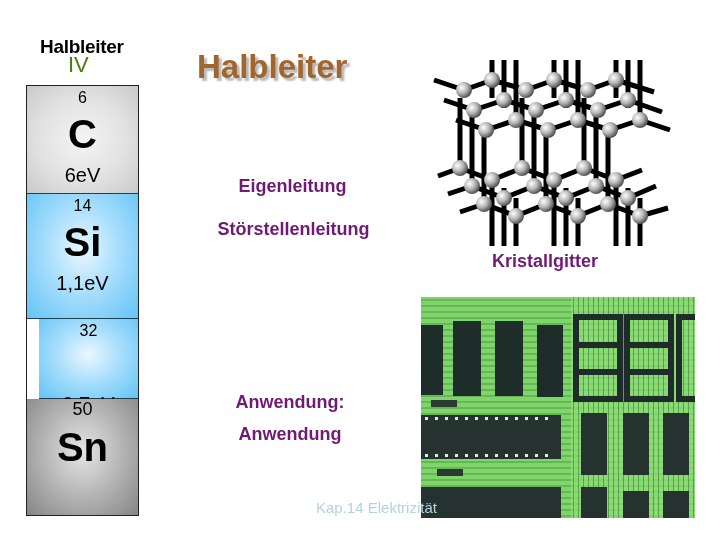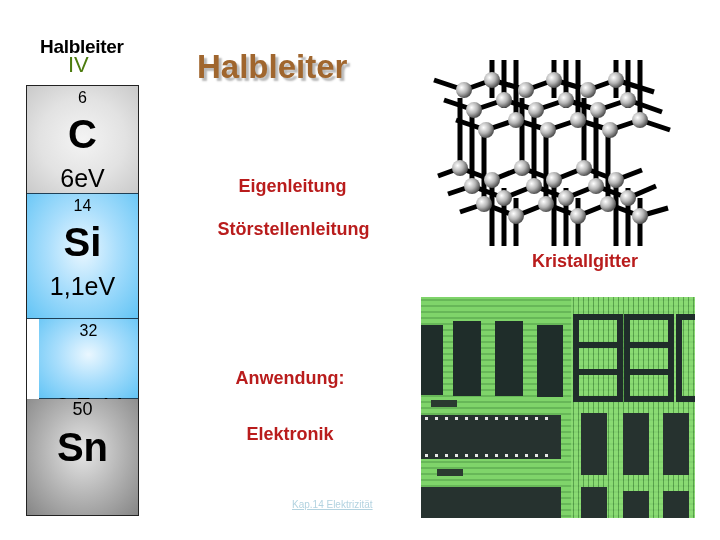--- a/index.html
+++ b/index.html
@@ -33,43 +33,43 @@
   .cell.carbon { height: 108px;
     background: radial-gradient(ellipse at 50% 50%, #f4f4f4 0%, #e2e2e2 55%, #c9c9c9 100%); }
   .cell.silicon { height: 125px;
     background: radial-gradient(ellipse at 50% 45%, #eaf7ff 0%, #a9defc 45%, #62c4f5 100%); }
   .cell.germanium { height: 80px;
     background: radial-gradient(ellipse at 50% 45%, #eaf7ff 0%, #a9defc 45%, #62c4f5 100%); margin-left: 12px; }
   .cell.tin { flex: 1;
     background: radial-gradient(ellipse at 50% 45%, #e6e6e6 0%, #b5b5b5 50%, #858585 100%); }
   .cell .z { position: absolute; left: 0; right: 0; top: 3px; font-size: 16px; }
   .cell .sym { position: absolute; left: 0; right: 0; top: 26px; font-size: 40px; font-weight: bold; }
-  .cell .gap { position: absolute; left: 0; right: 0; top: 78px; font-size: 25px; }
+  .cell .gap { position: absolute; left: 0; right: 0; top: 78px; font-size: 20px; }
   .cell.tin .z { top: 0px; font-size: 18px; }
   .cell.tin .sym { top: 26px; text-align: center; }
 
   
   .main-title {
     left: 197px; top: 48px; font-size: 33px; font-weight: bold; color: #a0662e;
     text-shadow: 3px 3px 2px #b9b9b9;
   }
 
-  .brown-text { color: #b91c1c; font-weight: bold; font-size: 18px; text-align: center; }
+  .brown-text { color: #701a75; font-weight: bold; font-size: 18px; text-align: center; }
   .eigen { left: 190px; top: 176px; width: 205px; }
   .stoer { left: 186px; top: 219px; width: 215px; }
-  .anw { left: 200px; top: 368px; width: 180px; }
+  .anw { left: 200px; top: 392px; width: 180px; }
   .elek { left: 200px; top: 424px; width: 180px; }
 
   .footer {
-    left: 292px; top: 499px; font-size: 10px; color: #b3d3e0; text-decoration: underline;
+    left: 316px; top: 499px; font-size: 15px; color: #b3d3e0;
   }
 
   
   .lattice { left: 430px; top: 58px; width: 280px; height: 190px; }
-  .lattice-caption { left: 492px; top: 251px; font-size: 18px; margin-left: 40px; }
+  .lattice-caption { left: 492px; top: 251px; font-size: 18px; }
 
   
   .photo {
     left: 421px; top: 297px; width: 274px; height: 221px; overflow: hidden;
     background: #6ec25a;
   }
 </style>
 </head>
 <body>
 
@@ -95,21 +95,21 @@
     <div class="z">50</div>
     <div class="sym">Sn</div>
   </div>
 </div>
 
 <div class="abs main-title">Halbleiter</div>
 
 <div class="abs brown-text eigen">Eigenleitung</div>
 <div class="abs brown-text stoer">Störstellenleitung</div>
 <div class="abs brown-text anw">Anwendung:</div>
-<div class="abs brown-text elek">Elektronik</div>
+<div class="abs brown-text elek">Anwendung</div>
 
 <div class="abs lattice">
   <svg width="280" height="190" viewBox="0 0 280 190">
     <defs>
       <radialGradient id="ball" cx="35%" cy="35%" r="65%">
         <stop offset="0%" stop-color="#ffffff"></stop>
         <stop offset="55%" stop-color="#b5b5b5"></stop>
         <stop offset="100%" stop-color="#555555"></stop>
       </radialGradient>
     </defs>

